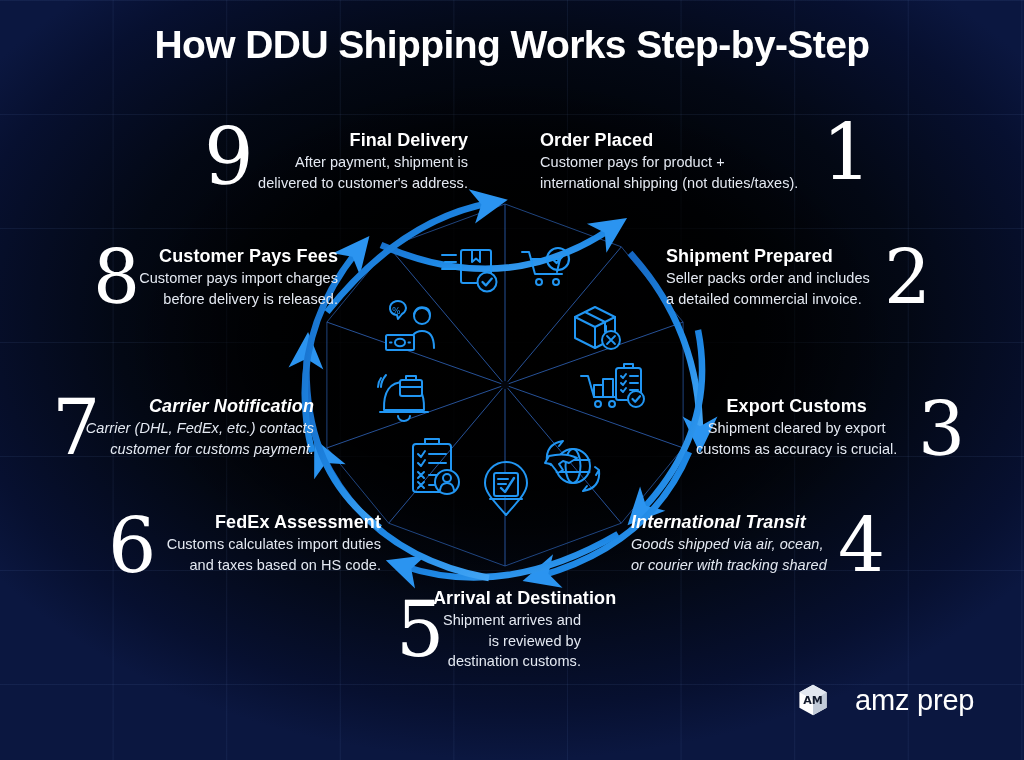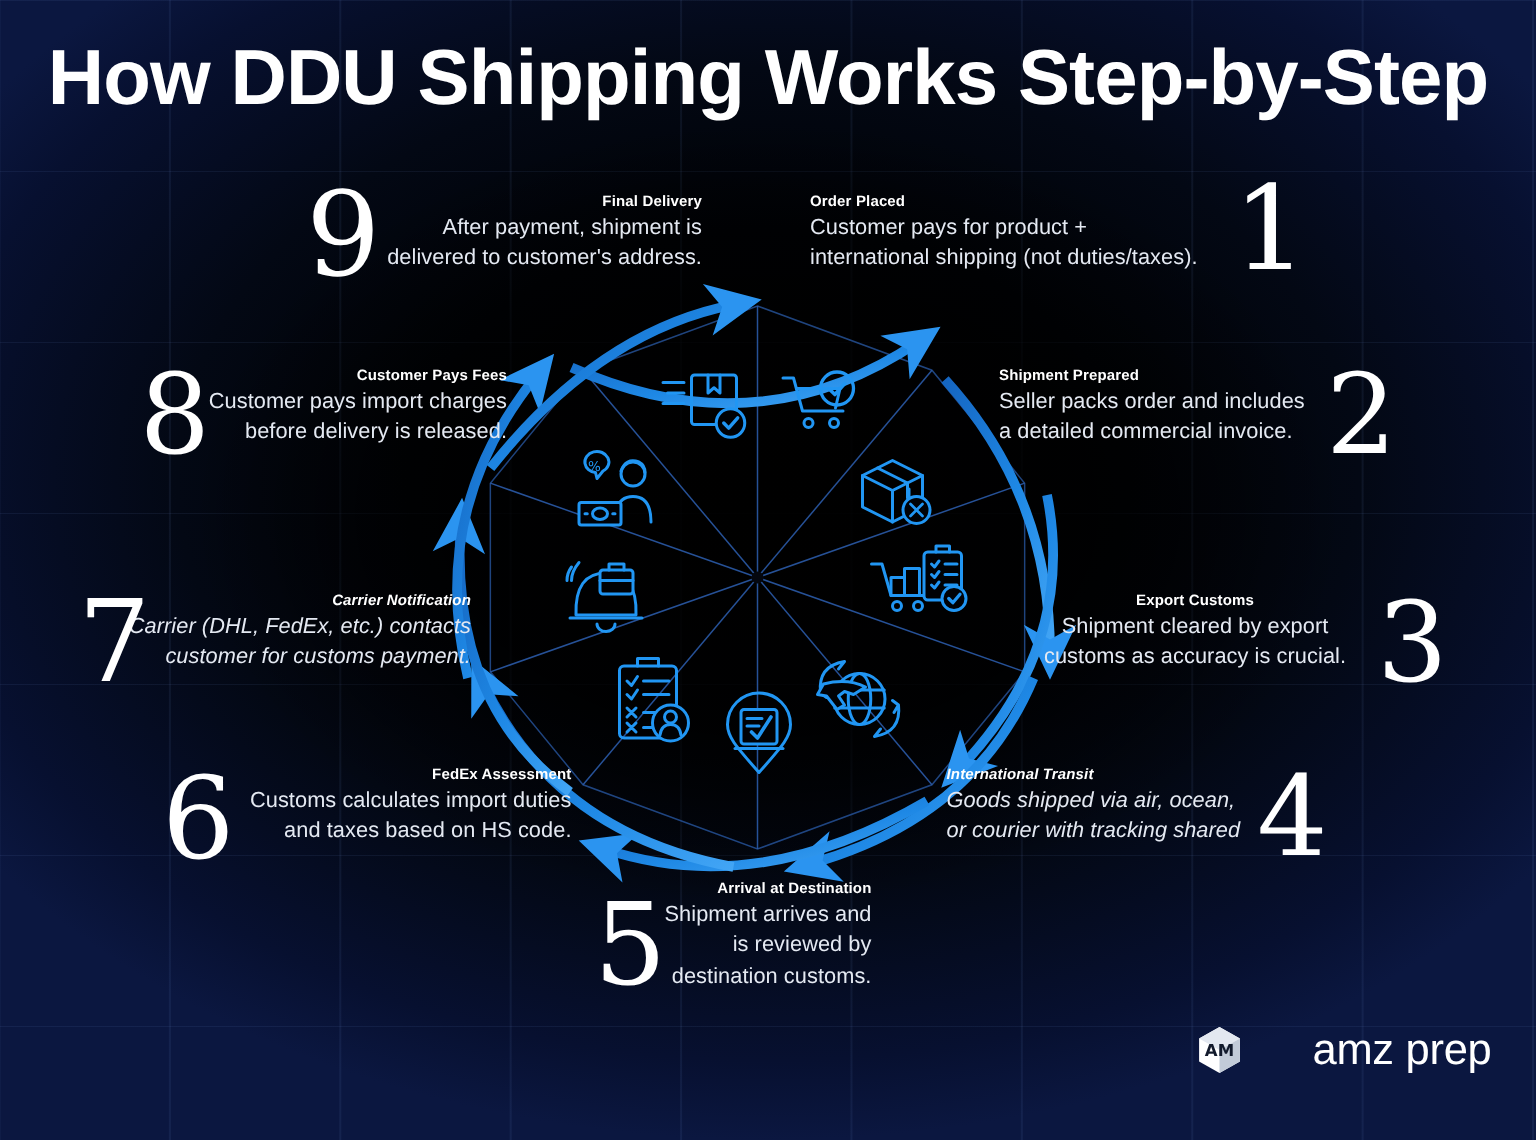--- a/index.html
+++ b/index.html
@@ -26,53 +26,52 @@
   }
   #vig{
     position:absolute;inset:0;pointer-events:none;
     background:radial-gradient(ellipse 48% 44% at 50% 45%, rgba(0,0,0,.95) 0%, rgba(0,0,0,.75) 45%, rgba(0,0,0,0) 78%);
   }
 
   #title{
     position:absolute;left:0;right:0;top:23px;
     text-align:center;
     color:#ffffff;
-    font-size:52px;
+    font-size:39px;
     font-weight:700;
     letter-spacing:-0.6px;
     line-height:1.15;
     font-family:"Liberation Sans", sans-serif;
   }
 
   svg#diagram{position:absolute;left:0;top:0;width:1024px;height:760px;overflow:visible;}
 
   
   .step{position:absolute;}
   .step .hd{
-    color:#ffffff;font-weight:700;font-size:10px;line-height:1.35;
+    color:#ffffff;font-weight:700;font-size:18px;line-height:1.35;
     letter-spacing:.1px;white-space:nowrap;
   }
   .step .bd{
     color:#e4e9f2;font-weight:400;font-size:14.5px;line-height:1.42;
     letter-spacing:.05px;white-space:nowrap;
   }
   .num{
     position:absolute;color:#ffffff;
     font-family:"DejaVu Serif", serif;
     font-weight:400;line-height:1;
     user-select:none;
   }
 
   
-  #logo{position:absolute;left:796px;top:683px;display:flex;align-items:center;gap:7px;}
+  #logo{position:absolute;left:796px;top:683px;display:flex;align-items:center;gap:25px;}
   #logo .mark{width:34px;height:34px;display:block;}
   #logo .wordmark{
     color:#ffffff;font-size:29px;font-weight:400;letter-spacing:-.2px;
     font-family:"Liberation Sans", sans-serif;
-    margin-left:38px;
   }
 </style>
 </head>
 <body>
 
 <div id="stage">
   <div id="grid"></div>
   <div id="vig"></div>
 
   <div id="title">How DDU Shipping Works Step-by-Step</div>

